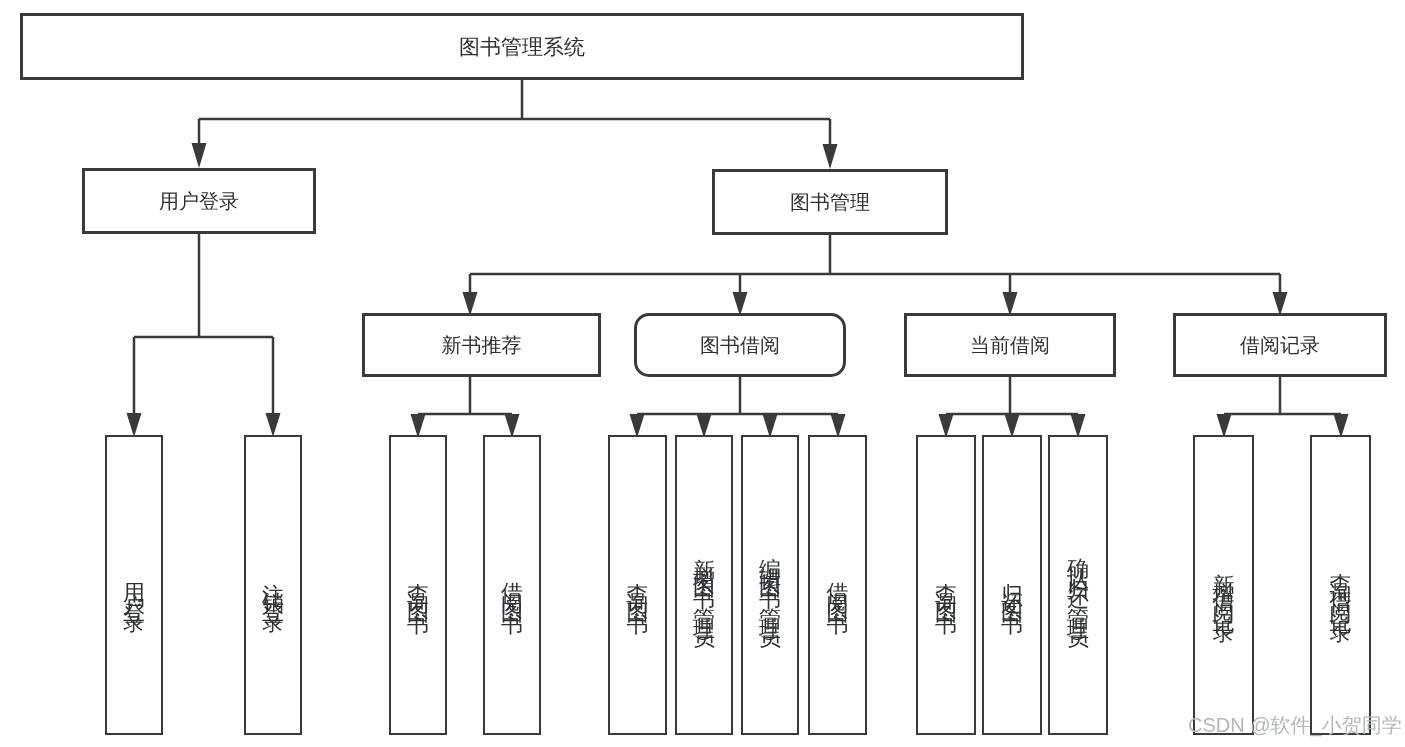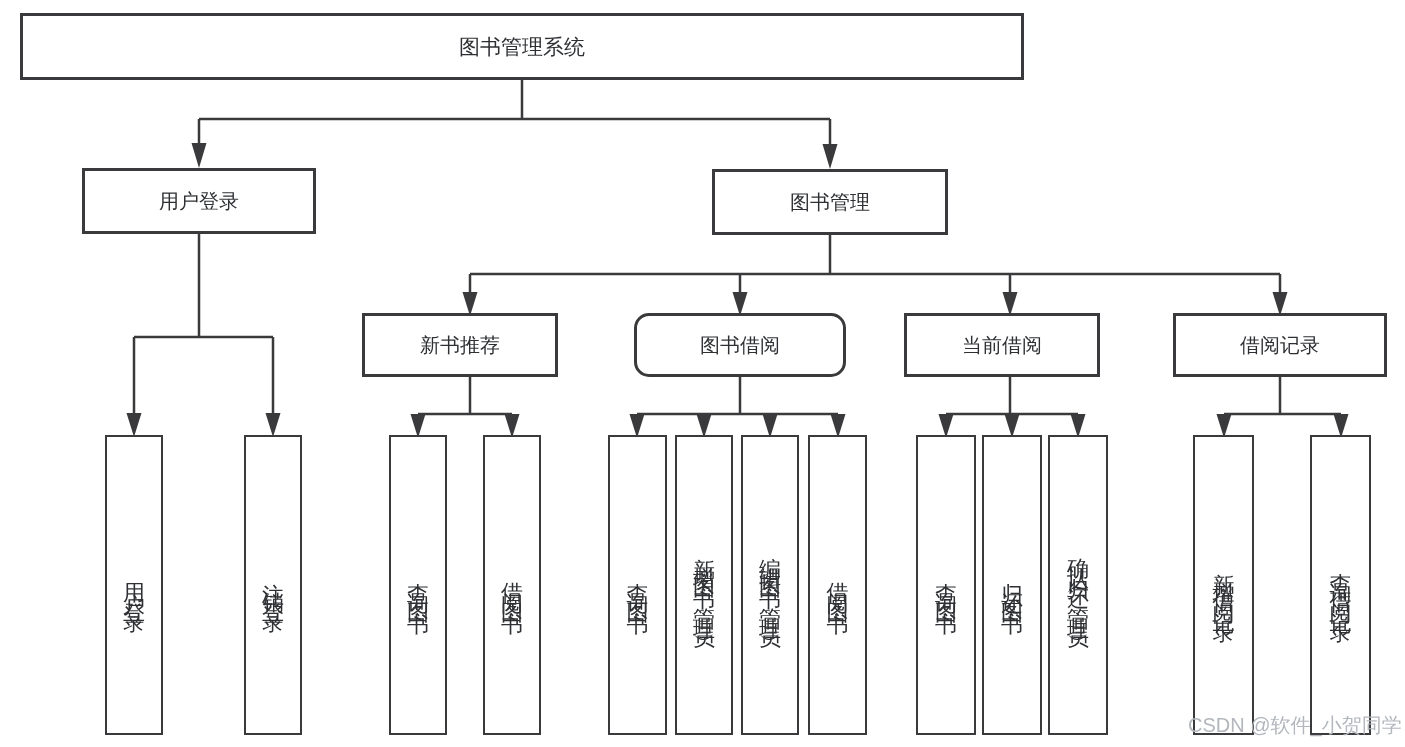--- a/index.html
+++ b/index.html
@@ -109,27 +109,27 @@
     <span>图书管理系统</span>
   </div>
 
   <div class="box" style="left:82px; top:168px; width:234px; height:66px;">
     <span>用户登录</span>
   </div>
   <div class="box" style="left:712px; top:169px; width:236px; height:66px;">
     <span>图书管理</span>
   </div>
 
-  <div class="box" style="left:362px; top:313px; width:196px; height:64px;">
+  <div class="box" style="left:362px; top:313px; width:239px; height:64px;">
     <span>新书推荐</span>
   </div>
   <div class="box" style="left:634px; top:313px; width:212px; height:64px;border-radius:15px;">
     <span>图书借阅</span>
   </div>
-  <div class="box" style="left:904px; top:313px; width:196px; height:64px;">
+  <div class="box" style="left:904px; top:313px; width:212px; height:64px;">
     <span>当前借阅</span>
   </div>
   <div class="box" style="left:1173px; top:313px; width:214px; height:64px;">
     <span>借阅记录</span>
   </div>
 
   <div class="box leaf" style="left:105px; top:435px; width:58px; height:300px;">
     <span class="vt">用户登录</span>
   </div>
   <div class="box leaf" style="left:244px; top:435px; width:58px; height:300px;">

